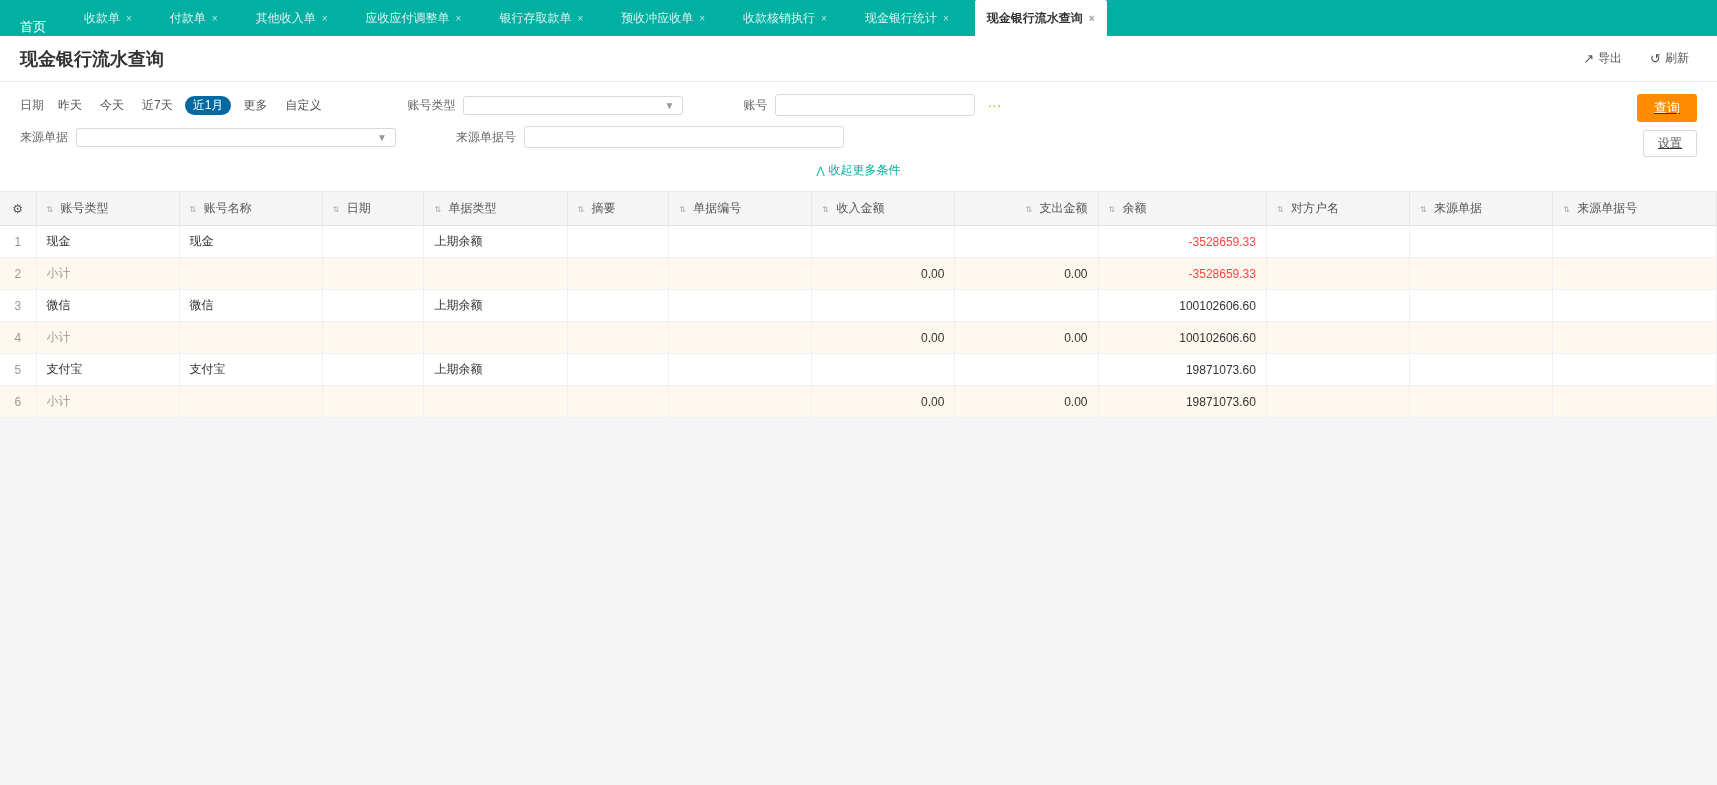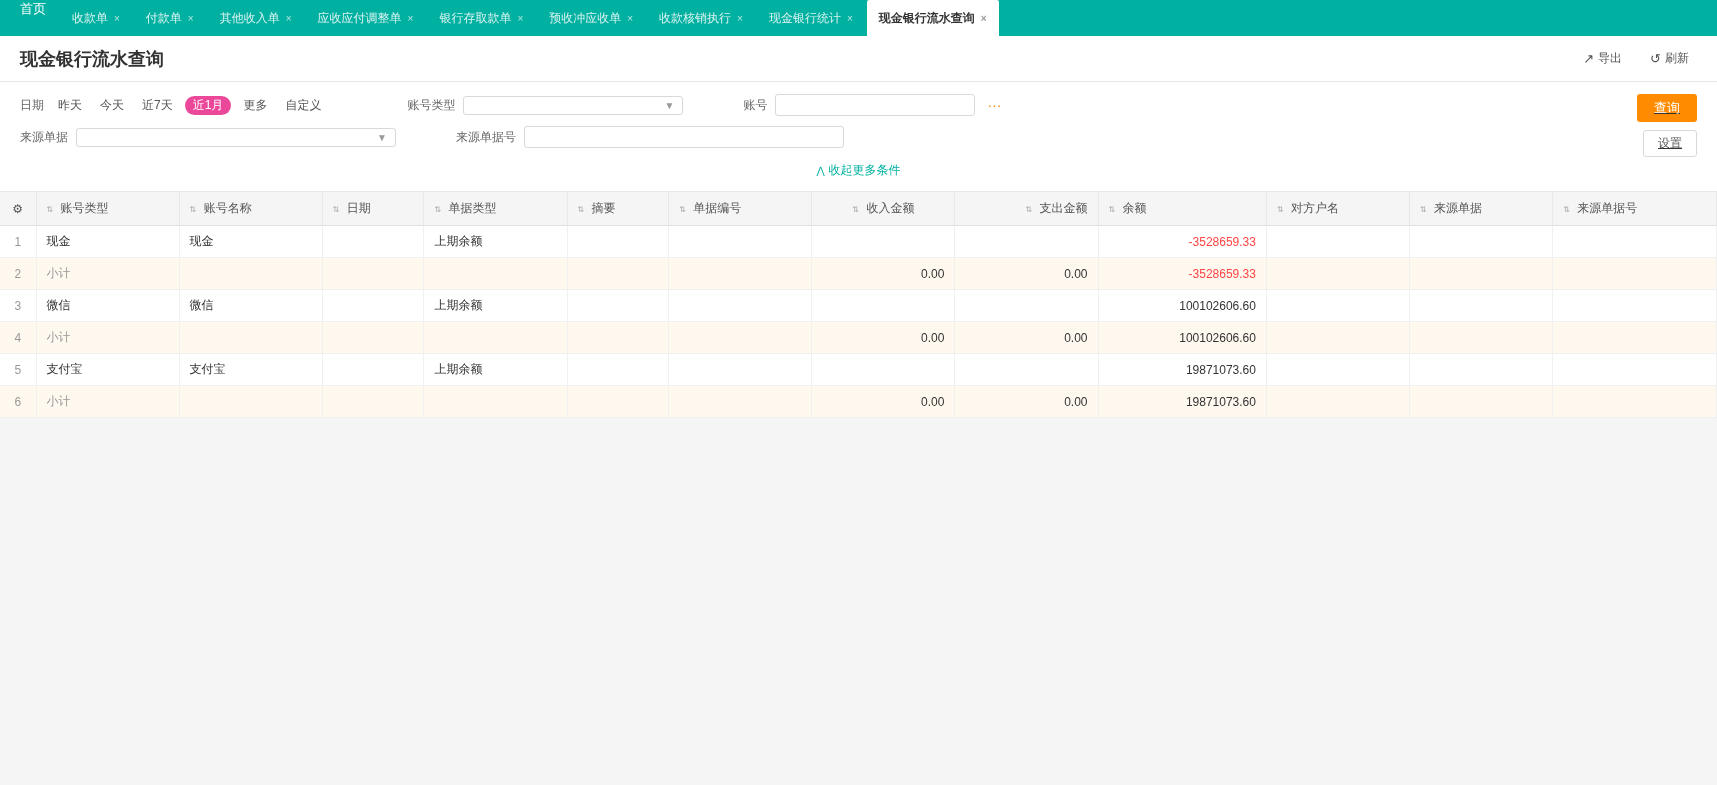--- a/index.html
+++ b/index.html
@@ -2,24 +2,24 @@
 <html><head>
   <meta charset="utf-8">
   <style>
     * { box-sizing: border-box; margin: 0; padding: 0; font-family: 'Microsoft YaHei', Arial, sans-serif; }
     body { background: #f5f5f5; font-size: 12px; color: #333; }
 
     
     .top-nav {
       background: #00b0a0;
       display: flex;
-      align-items: flex-start;
+      align-items: flex-end;
       height: 36px;
       padding: 0 8px;
-      gap: 2px;
+      gap: 14px;
     }
     .nav-tab {
       display: flex;
       align-items: center;
       padding: 0 12px;
       height: 36px;
       color: rgba(255,255,255,0.85);
       font-size: 12px;
       cursor: pointer;
       white-space: nowrap;
@@ -104,21 +104,21 @@
       gap: 6px;
     }
     .date-btn {
       padding: 1px 6px;
       font-size: 12px;
       cursor: pointer;
       color: #555;
       border-radius: 2px;
     }
     .date-btn.active {
-      background: #ec4899;
+      background: #0369a1;
       color: #fff;
       border-radius: 10px;
       padding: 1px 8px;
     }
     .date-range {
       font-size: 11px;
       color: #888;
       margin-top: 2px;
     }
     .select-field {
@@ -393,21 +393,21 @@
           <span>单据类型</span>
         </th>
         <th>
           <span class="sort-arrows">⇅</span>
           <span>摘要</span>
         </th>
         <th>
           <span class="sort-arrows">⇅</span>
           <span>单据编号</span>
         </th>
-        <th style="text-align:center;">
+        <th style="text-align:left;">
           <span class="sort-arrows">⇅</span>
           <span>收入金额</span>
         </th>
         <th style="text-align:right;">
           <span class="sort-arrows">⇅</span>
           <span>支出金额</span>
         </th>
         <th style="">
           <span class="sort-arrows">⇅</span>
           <span>余额</span>

